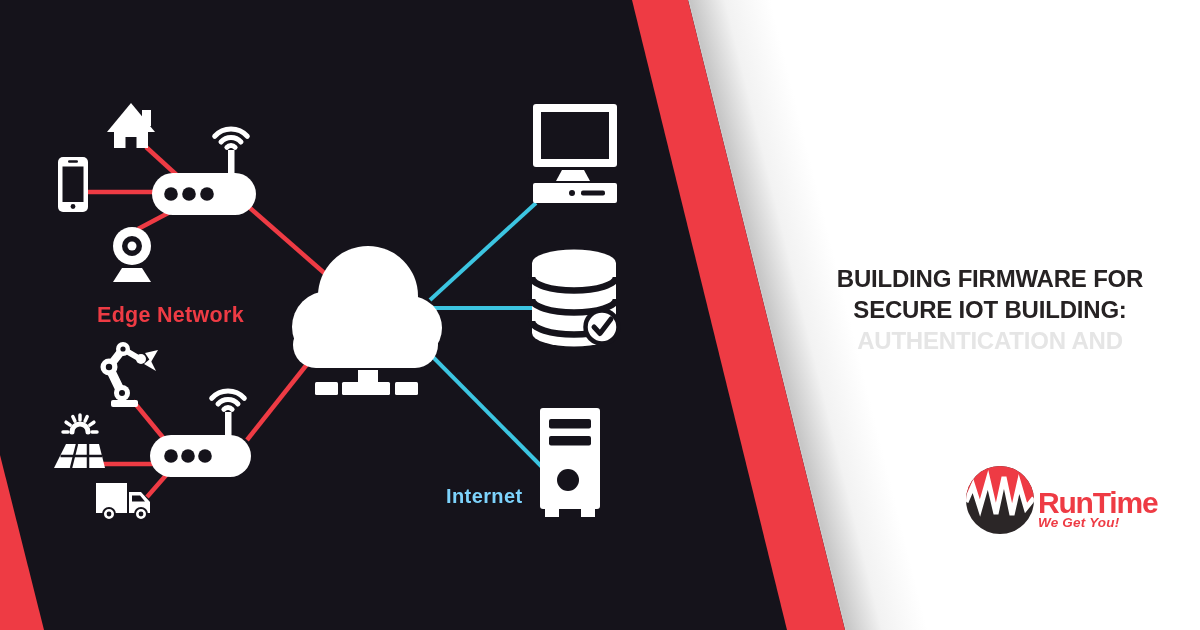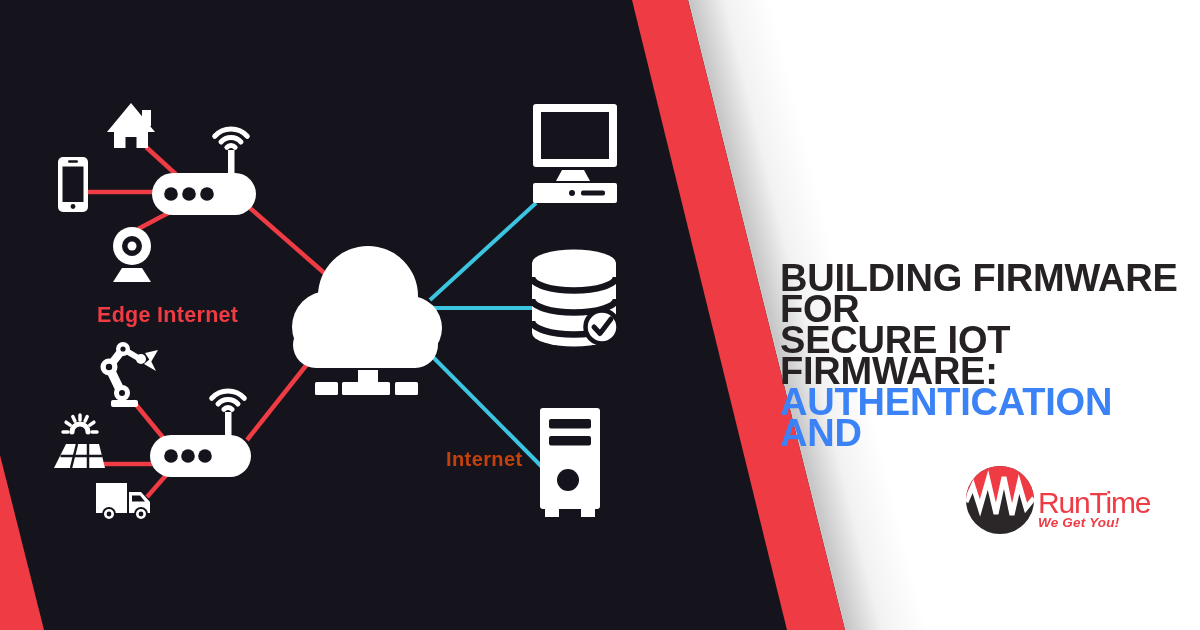--- a/index.html
+++ b/index.html
@@ -32,36 +32,36 @@
   .cline{stroke:#3cc5e1;stroke-width:4;fill:none;}
   .wifi{stroke:#ffffff;stroke-width:5;fill:none;stroke-linecap:round;}
   .sep{stroke:#15131b;stroke-width:6.5;fill:none;}
   .armseg{stroke:#ffffff;fill:none;stroke-linecap:round;}
   
   .edge-label{
     position:absolute;left:97px;top:303px;z-index:2;
     color:#ee3b44;font-size:21.5px;font-weight:bold;letter-spacing:.3px;
   }
   .internet-label{
-    position:absolute;left:446px;top:448px;z-index:2;
-    color:#c2410c;font-size:20px;font-weight:bold;letter-spacing:.4px;
+    position:absolute;left:446px;top:485px;z-index:2;
+    color:#7dd3fc;font-size:20px;font-weight:bold;letter-spacing:.4px;
   }
   
   .title-block{
     position:absolute;left:780px;top:263px;width:420px;z-index:5;
-    text-align:left;font-weight:bold;font-size:38px;line-height:31px;
+    text-align:center;font-weight:bold;font-size:24px;line-height:31px;
     letter-spacing:-0.2px;
   }
   .title-dark{color:#262223;}
-  .title-red{color:#3b82f6;}
+  .title-red{color:#e5e5e5;}
   
   .logo-mark{position:absolute;left:965px;top:465px;z-index:5;}
   .logo-text{
     position:absolute;left:1038px;top:486px;width:122px;z-index:5;
-    color:#ee3b44;font-size:30px;font-weight:normal;letter-spacing:-1.2px;
+    color:#ee3b44;font-size:30px;font-weight:bold;letter-spacing:-1.2px;
     white-space:nowrap;
   }
   .logo-tagline{
     position:absolute;left:1038px;top:515px;width:120px;z-index:5;
     color:#ee3b44;font-size:13.5px;font-weight:bold;font-style:italic;
     letter-spacing:.2px;
   }
 </style>
 </head>
 <body>
@@ -209,30 +209,30 @@
     <g>
       <rect class="w" x="540" y="408" width="60" height="101" rx="3"></rect>
       <rect class="w" x="545" y="509" width="14" height="8"></rect>
       <rect class="w" x="581" y="509" width="14" height="8"></rect>
       <rect class="bg" x="549" y="419" width="42" height="9.5" rx="2"></rect>
       <rect class="bg" x="549" y="436" width="42" height="9.5" rx="2"></rect>
       <circle class="bg" cx="568" cy="480" r="11"></circle>
     </g>
   </svg>
 
-  <div class="edge-label">Edge Internet</div>
+  <div class="edge-label">Edge Network</div>
   <div class="internet-label">Internet</div>
 
   <div class="layer red-wedge"></div>
   <div class="layer white-panel"></div>
   <div class="layer red-stripe"></div>
 
   <div class="title-block">
     <div class="title-dark">BUILDING FIRMWARE FOR</div>
-    <div class="title-dark">SECURE IOT FIRMWARE:</div>
+    <div class="title-dark">SECURE IOT BUILDING:</div>
     <div class="title-red">AUTHENTICATION AND</div>
   </div>
 
   <svg class="logo-mark" width="70" height="70" viewBox="0 0 70 70">
     <defs>
       <clipPath id="logoClip">
           <circle cx="35" cy="35" r="34"></circle>
         </clipPath>
     </defs>
     <circle cx="35" cy="35" r="34" fill="#2b2627"></circle>

